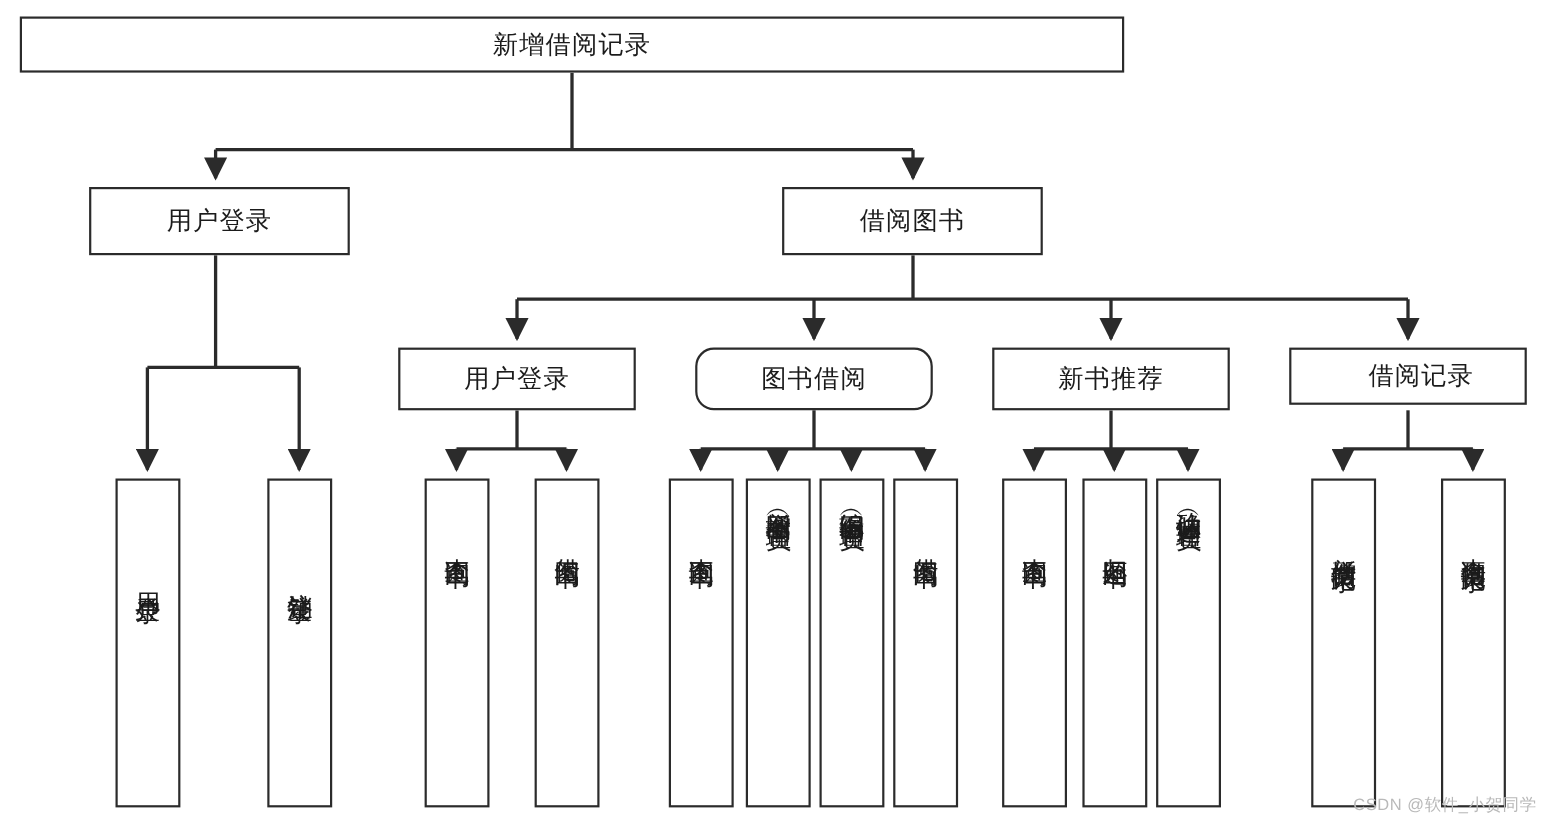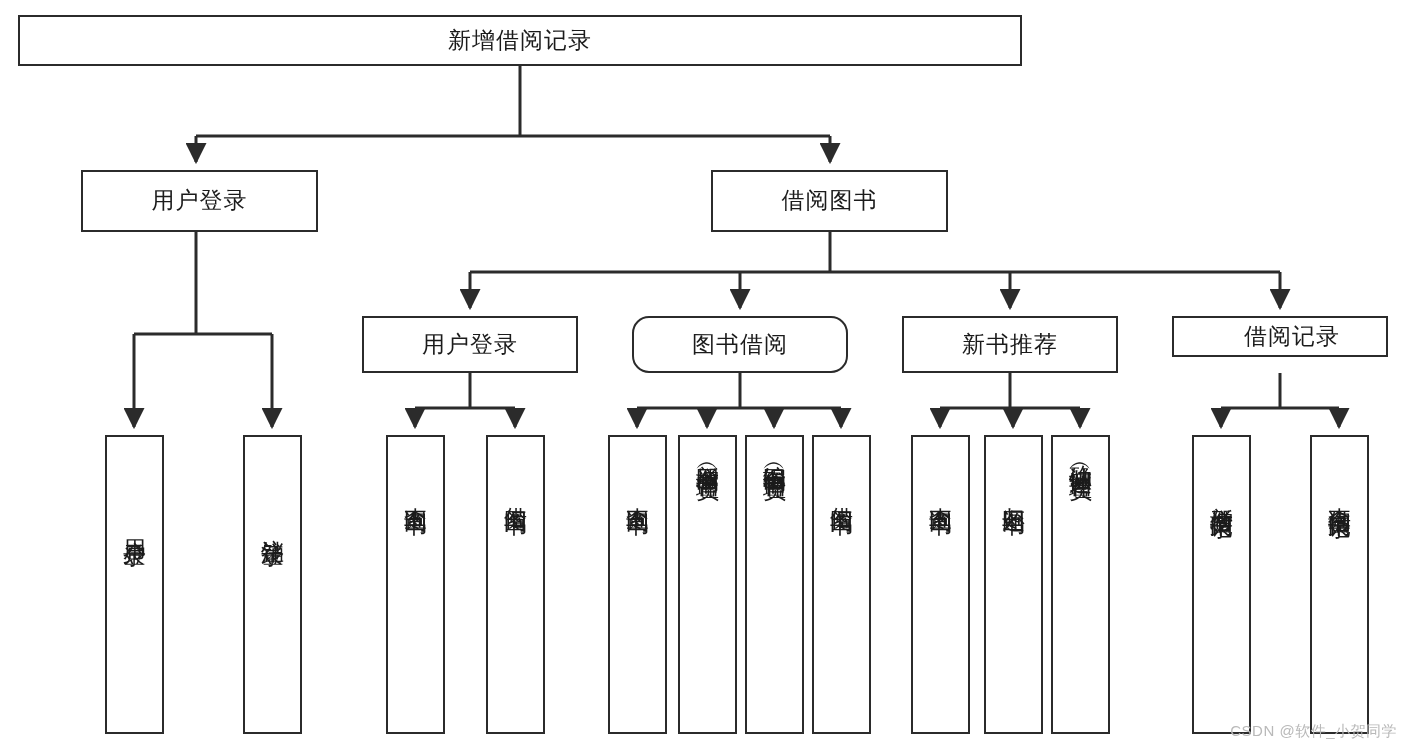--- a/index.html
+++ b/index.html
@@ -140,21 +140,21 @@
 
   <div class="node node-h" id="n-l3-0" style="left: 362px; top: 316px; width: 216px; height: 57px;">
     <span class="label">用户登录</span>
   </div>
   <div class="node node-h" id="n-l3-1" style="left: 632px; top: 316px; width: 216px; height: 57px; border-radius: 17px;">
     <span class="label">图书借阅</span>
   </div>
   <div class="node node-h" id="n-l3-2" style="left: 902px; top: 316px; width: 216px; height: 57px;">
     <span class="label">新书推荐</span>
   </div>
-  <div class="node node-h" id="n-l3-3" style="left: 1172px; top: 316px; width: 216px; height: 41px; padding-left: 24px;">
+  <div class="node node-h" id="n-l3-3" style="left: 1172px; top: 316px; width: 216px; height: 52px; padding-left: 24px;">
     <span class="label">借阅记录</span>
   </div>
 
   <div class="node node-v mid" id="n-leaf-0" style="left: 105px; top: 435px; width: 59px; height: 299px;">
     <span class="label">用户登录</span>
   </div>
   <div class="node node-v mid" id="n-leaf-1" style="left: 243px; top: 435px; width: 59px; height: 299px;">
     <span class="label">注销登录</span>
   </div>
   <div class="node node-v mid2" id="n-leaf-2" style="left: 386px; top: 435px; width: 59px; height: 299px;">

